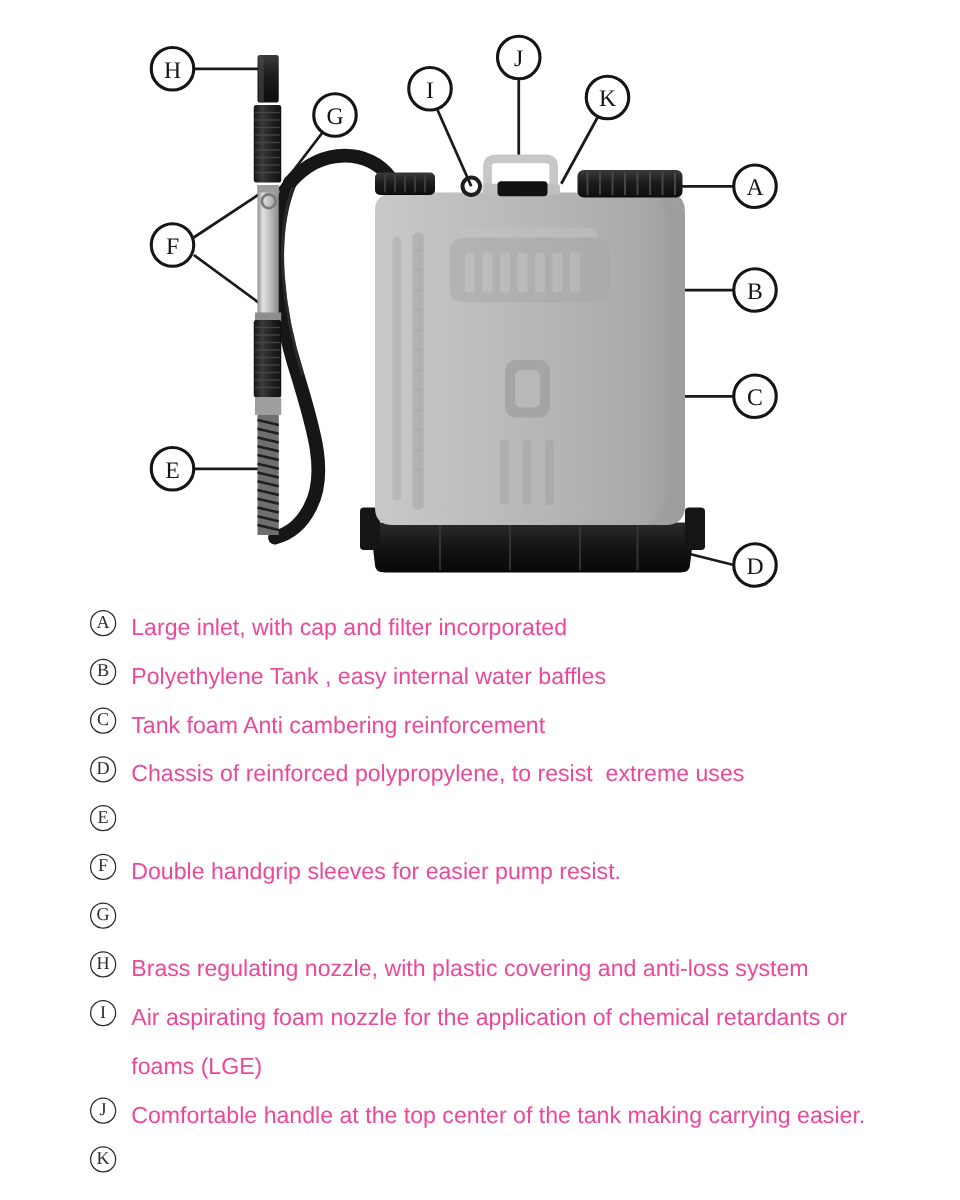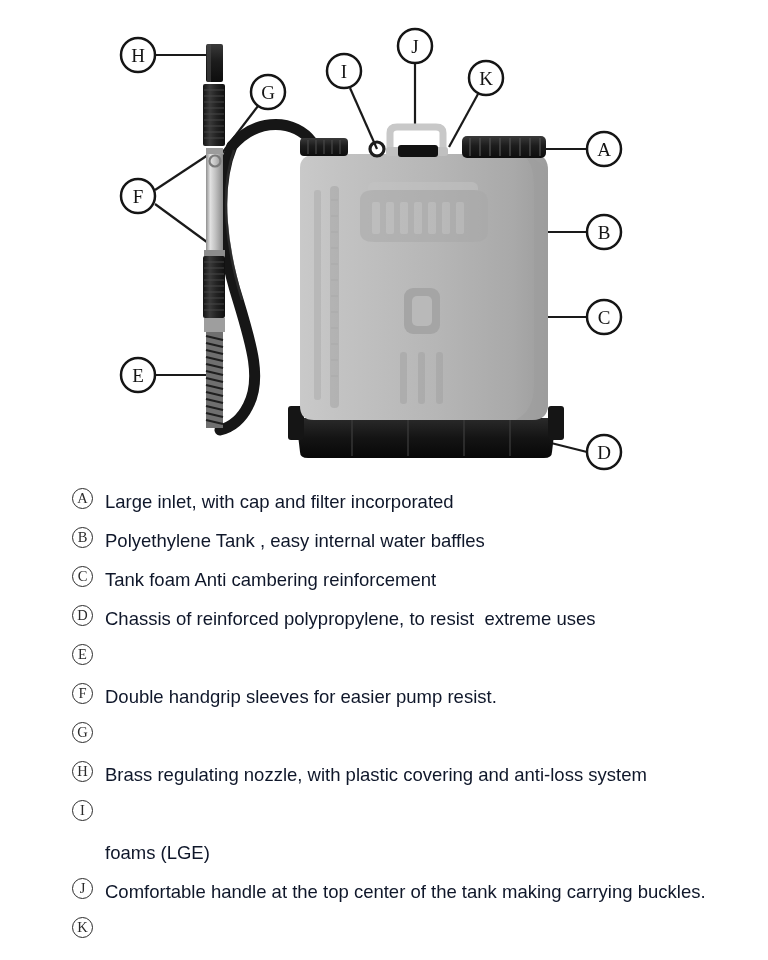--- a/index.html
+++ b/index.html
@@ -56,21 +56,21 @@
     font-size: 14.5px;
     line-height: 18px;
     text-align: center;
     color: #2b2b2b;
     font-family: "Liberation Serif", serif;
   }
   .legend-text {
     margin-left: 33px;
     font-size: 18.5px;
     line-height: 39px;
-    color: #0f172a;
+    color: #ec4899;
     white-space: pre;
   }
   .legend-cont .legend-text {
     margin-left: 33px;
   }
 </style>
 </head>
 <body>
 
 <div id="diagram">
@@ -349,24 +349,25 @@
   </div>
   <div class="legend-row">
     <span class="legend-marker">G</span>
   </div>
   <div class="legend-row">
     <span class="legend-marker">H</span>
     <span class="legend-text">Brass regulating nozzle, with plastic covering and anti-loss system</span>
   </div>
   <div class="legend-row">
     <span class="legend-marker">I</span>
+    <span class="legend-text">Air aspirating foam nozzle for the application of chemical retardants or</span>
   </div>
   <div class="legend-row legend-cont">
     <span class="legend-text">foams (LGE)</span>
   </div>
   <div class="legend-row">
     <span class="legend-marker">J</span>
-    <span class="legend-text">Comfortable handle at the top center of the tank making carrying buckles.</span>
+    <span class="legend-text">Comfortable handle at the top center of the tank making carrying easier.</span>
   </div>
   <div class="legend-row">
     <span class="legend-marker">K</span>
   </div>
 </div>
 
 </body></html>

